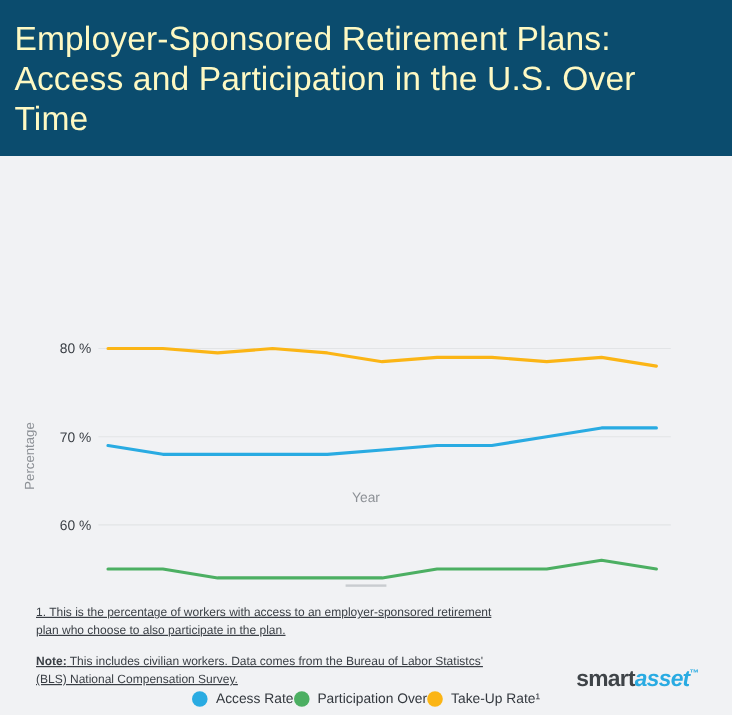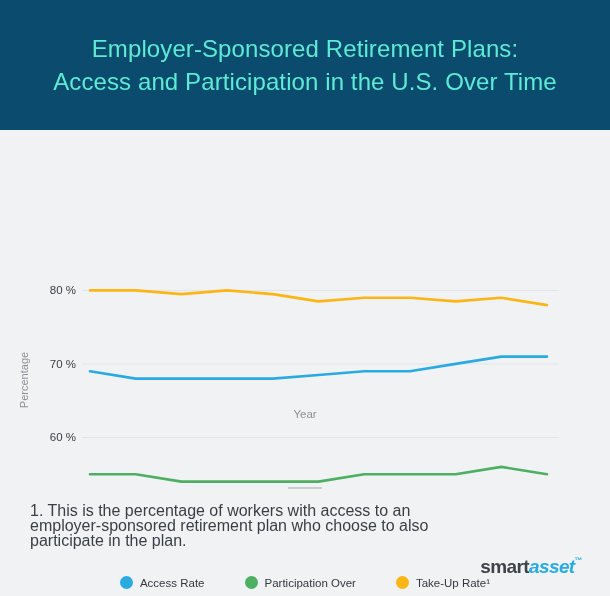--- a/index.html
+++ b/index.html
@@ -11,25 +11,25 @@
     position:relative;
   }
   
   #header{
     width:610px;height:130px;
     background:#0b4c6e;
     display:flex;align-items:center;justify-content:center;
     box-sizing:border-box;
   }
   #header-title{
-    color:#5eead4;
-    font-size:24px;
+    color:#fef9c3;
+    font-size:28px;
     line-height:33px;
     font-weight:400;
-    text-align:center;
+    text-align:left;
     letter-spacing:.1px;
     white-space:pre-line;
     padding:0 12px;
   }
   
   #chart-block{
     position:relative;
     width:610px;height:355px;
   }
   #plot-svg{display:block;}
@@ -49,21 +49,20 @@
   .axis-title{
     fill:#8d9196;font-size:11.5px;
     font-family:"Liberation Sans", sans-serif;
     text-anchor:middle;
   }
   
   #legend{
     position:absolute;left:0;top:446px;
     width:610px;
     display:flex;justify-content:center;align-items:center;
-    gap:40px;
   }
   .legend-item{display:flex;align-items:center;gap:7px;}
   .legend-dot{
     width:13px;height:13px;border-radius:50%;
     display:block;flex:none;
   }
   .legend-label{
     font-size:11.5px;color:#33383e;
     font-family:"Liberation Sans", sans-serif;
     white-space:nowrap;
@@ -74,24 +73,25 @@
     width:610px;height:109px;
     box-sizing:border-box;
     padding:0 30px;
   }
   #footer-divider{
     width:34px;height:2px;background:#c9ccd0;
     margin:0 auto 14px auto;
   }
   .foot-p{
     margin:0 0 11px 0;
-    font-size:16px;line-height:15px;
+    font-size:10px;line-height:15px;
     color:#3a3f45;
     max-width:400px;
     font-family:"Liberation Sans", sans-serif;
+    text-decoration:underline;
   }
   .foot-p b{font-weight:700;}
   
   #logo{
     position:absolute;right:28px;top:556px;
     display:flex;align-items:flex-start;
     font-size:19px;font-weight:700;
     letter-spacing:-.6px;
     font-family:"Liberation Sans", sans-serif;
   }
@@ -155,19 +155,20 @@
       <div class="legend-item">
         <span class="legend-dot" style="background: rgb(251, 181, 21);"></span>
         <span class="legend-label">Take-Up Rate¹</span>
       </div>
     </div>
 </div>
 
 <div id="footer">
   <div id="footer-divider"></div>
   <p class="foot-p">1. This is the percentage of workers with access to an employer-sponsored retirement plan who choose to also participate in the plan.</p>
+  <p class="foot-p"><b>Note:</b><span> This includes civilian workers. Data comes from the Bureau of Labor Statistcs' (BLS) National Compensation Survey.</span></p>
 </div>
 
 <div id="logo">
   <span id="logo-smart">smart</span>
     <span id="logo-asset">asset</span>
     <span id="logo-tm">™</span>
 </div>
 
 </body></html>

